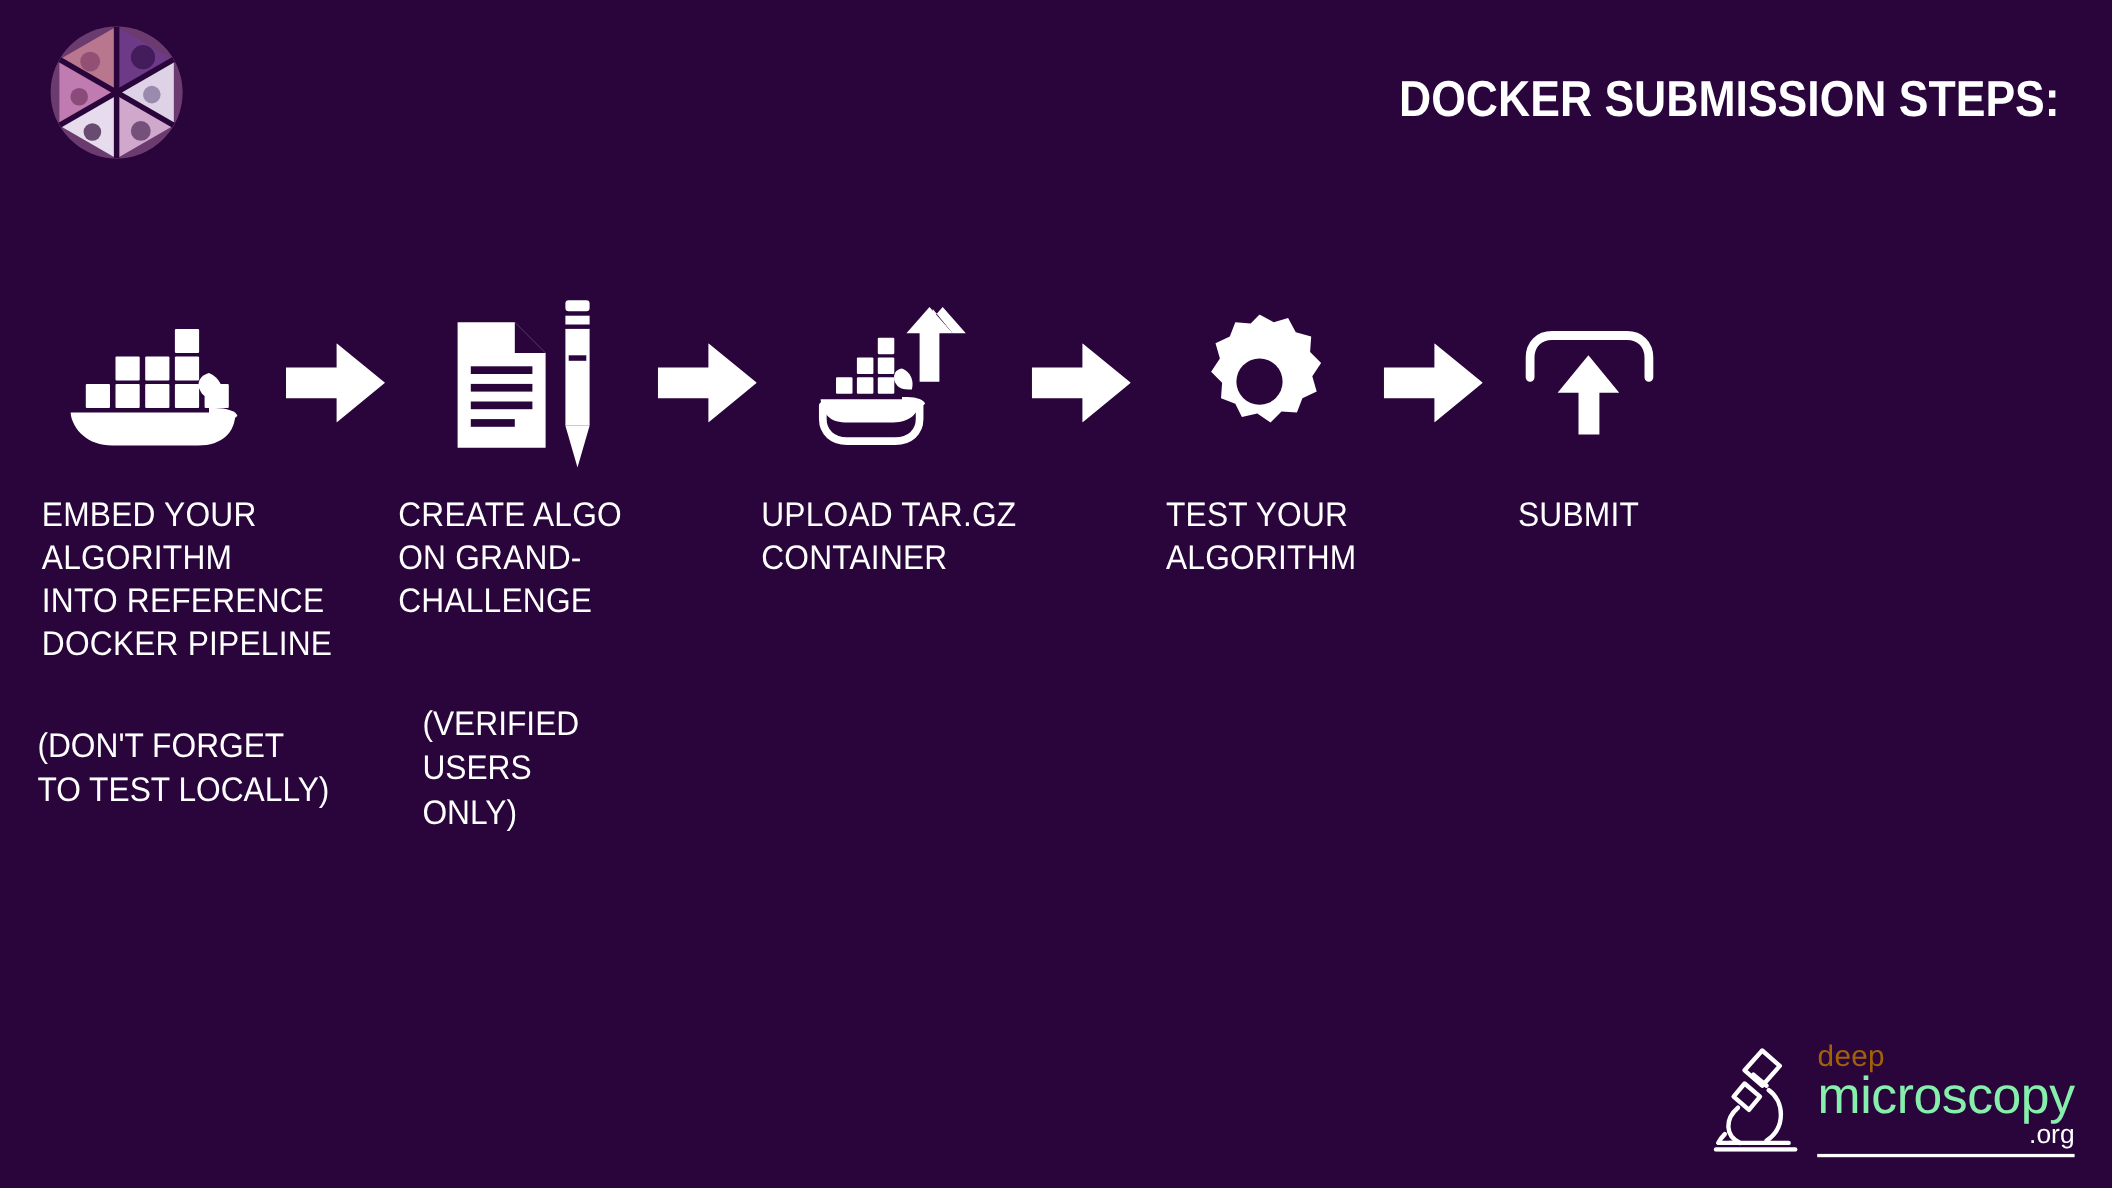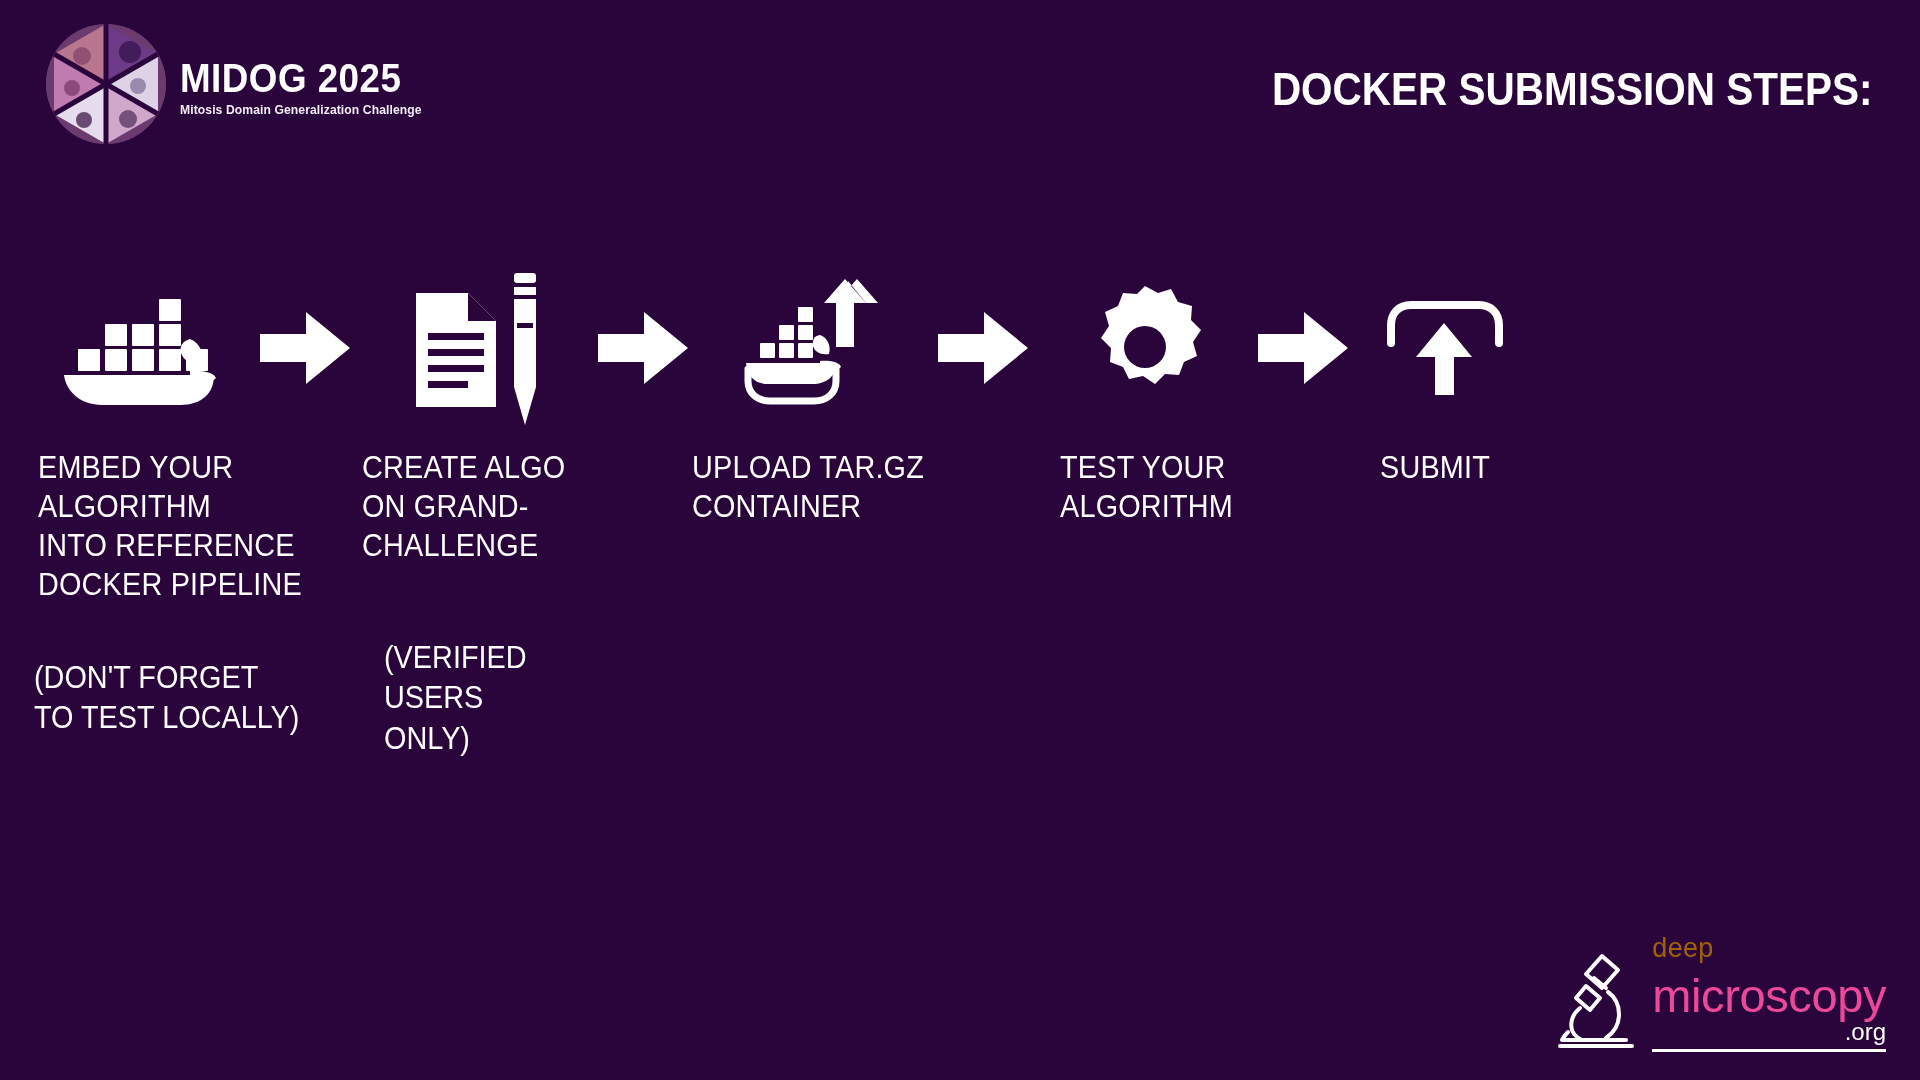--- a/index.html
+++ b/index.html
@@ -62,21 +62,21 @@
     font-size:31px; line-height:1.3; font-weight:400;
     white-space:pre-line;
     transform:scaleX(0.93); transform-origin:left top;
   }
 
   
   #dm-logo { position:absolute; right:34px; bottom:28px;
              display:flex; align-items:flex-end; gap:10px; }
   #dm-words { position:relative; text-align:left; }
   #dm-deep { font-size:27px; letter-spacing:0.3px; line-height:1; color:#a16207; }
-  #dm-micro { font-size:47px; line-height:0.95; letter-spacing:-0.4px; color:#ec4899; margin-top:12px;}
+  #dm-micro { font-size:47px; line-height:0.95; letter-spacing:-0.4px; color:#86efac; margin-top:0;}
   #dm-org { font-size:24px; text-align:right; line-height:1; color:#fff; margin-top:1px;}
   #dm-rule { height:3px; background:#fff; margin-top:5px; }
 </style>
 </head>
 <body style="background: rgb(42, 5, 60);">
 
 <div id="midog-logo">
   <div id="midog-mark">
     <svg width="120" height="120" viewBox="0 0 120 120">
       <defs>
@@ -101,24 +101,20 @@
         <circle cx="38" cy="96" r="8" fill="#4a2550" opacity=".8"></circle>
         <circle cx="26" cy="64" r="8" fill="#7c3f6d" opacity=".8"></circle>
 
         <g stroke="#2a053c" stroke-width="5" fill="none">
           <line x1="60" y1="0" x2="60" y2="120"></line>
           <line x1="8" y1="30" x2="112" y2="90"></line>
           <line x1="8" y1="90" x2="112" y2="30"></line>
         </g>
       </g>
     </svg>
-  </div>
-  <div id="midog-text">
-    <div id="midog-title">MIDOG 2025</div>
-    <div id="midog-sub">Mitosis Domain Generalization Challenge</div>
   </div>
 </div>
 
 <div id="heading">DOCKER SUBMISSION STEPS:</div>
 
 <div id="flow">
 
   <div class="stage" style="left:60px;width:160px;">
     <svg width="152" height="120" viewBox="0 0 152 120">
       <g fill="#ffffff">

